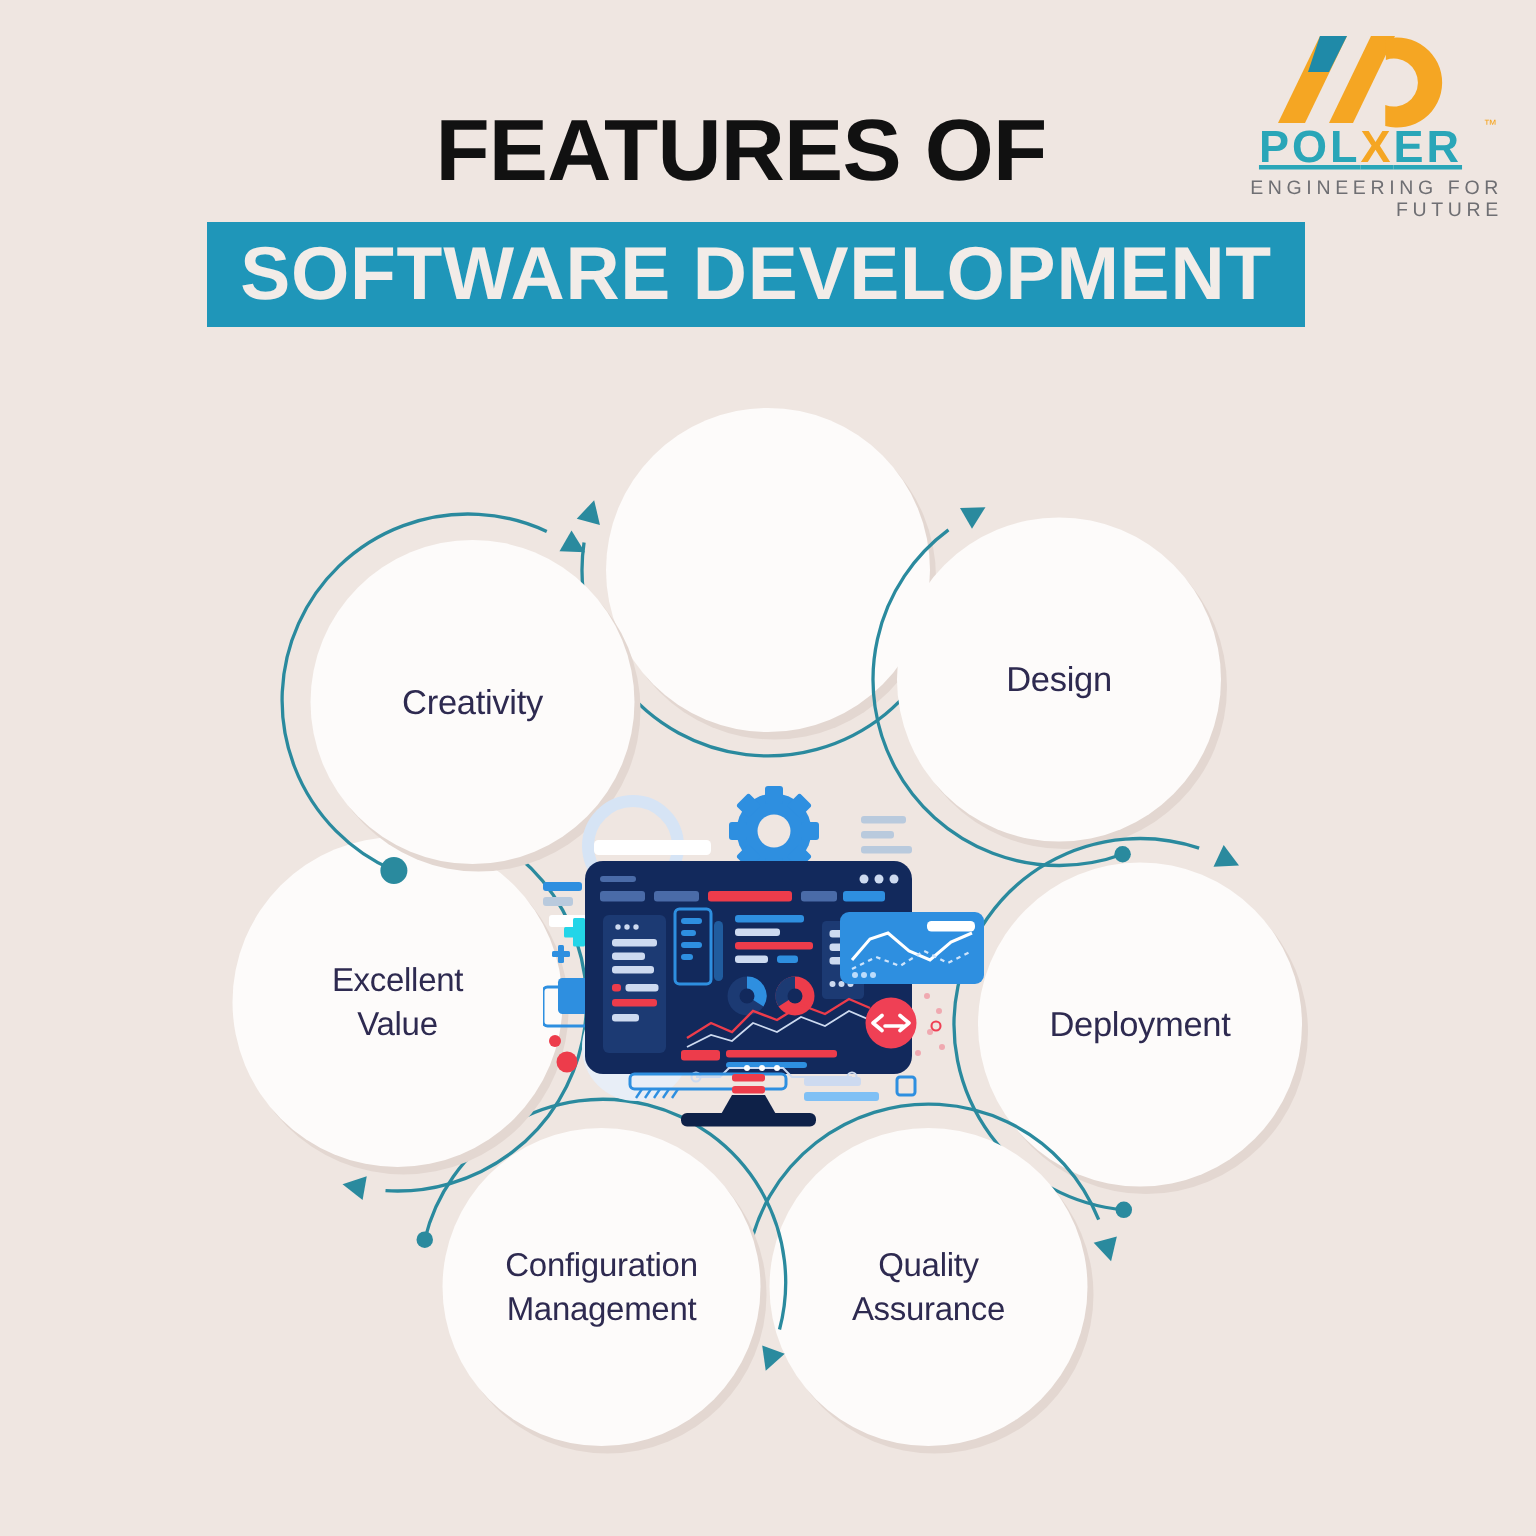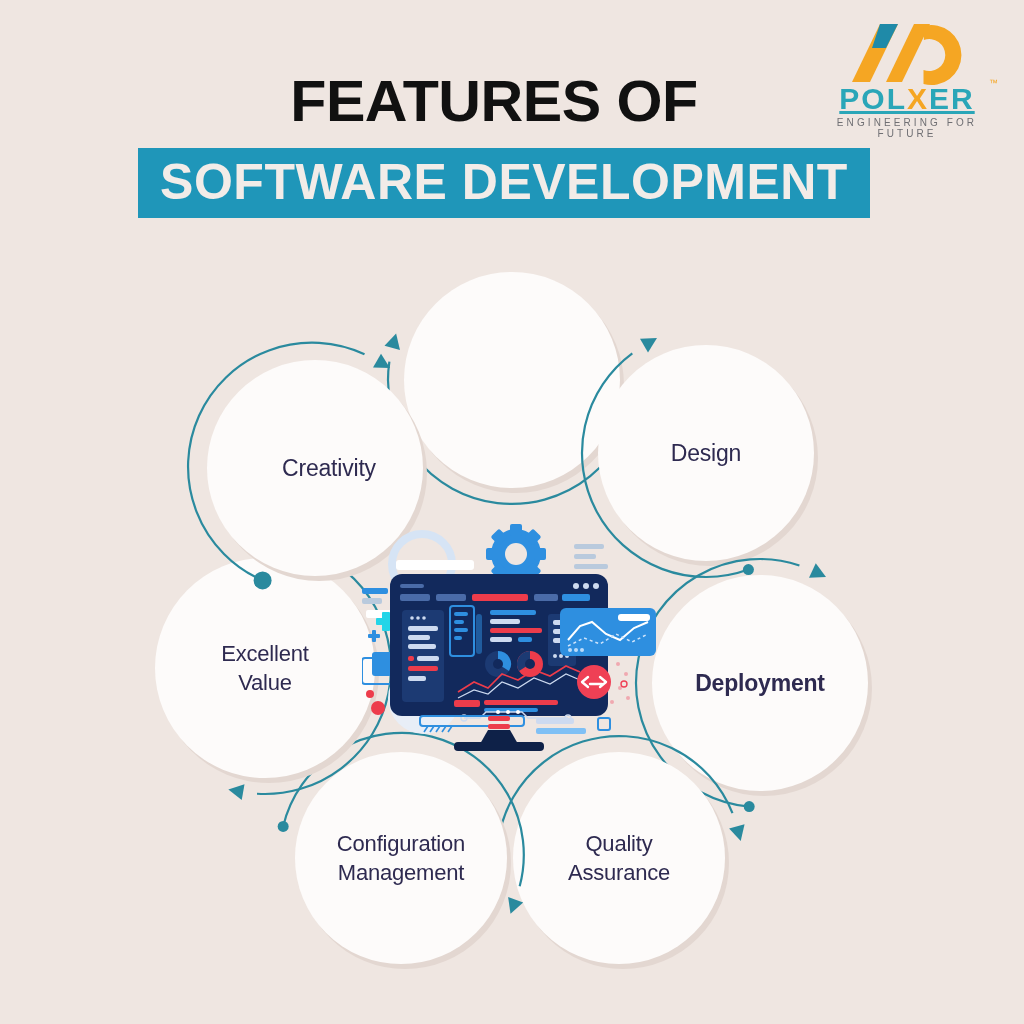--- a/index.html
+++ b/index.html
@@ -44,22 +44,22 @@
     right: 4px;
     font-size: 9px;
     color: #f5a623;
     letter-spacing: 0;
   }
   #logo .tagline {
     position: absolute;
     top: 99px;
     left: 0;
     width: 190px;
-    text-align: center;
-    font-size: 10px;
+    text-align: right;
+    font-size: 13px;
     letter-spacing: 3.1px;
     color: #6f6f73;
   }
 
   
   #title-block {
     position: absolute;
     top: 72px;
     left: 0;
     width: 988px;
@@ -349,21 +349,21 @@
     <rect x="174" y="196" width="38" height="6" rx="2" fill="#cddaf0"></rect>
     <rect x="174" y="206" width="50" height="6" rx="2" fill="#7fc0f5"></rect>
     <rect x="236" y="196" width="12" height="12" rx="2" fill="none" stroke="#2e8fe0" stroke-width="2"></rect>
 
     <rect x="126" y="194" width="22" height="5" rx="2" fill="#ed3c4b"></rect>
     <rect x="126" y="202" width="22" height="5" rx="2" fill="#ed3c4b"></rect>
     <path d="M126 208 h22 l8 14 h-38 Z" fill="#0e2148"></path>
     <rect x="92" y="220" width="90" height="9" rx="4" fill="#0e2148"></rect>
   </svg>
     <div class="node-label" style="left: 706px; top: 223px;">Design</div>
-    <div class="node-label" style="left: 760px; top: 453px; font-weight: bold;">Deployment</div>
+    <div class="node-label" style="left: 760px; top: 453px;">Deployment</div>
     <div class="node-label small" style="left: 401px; top: 628px;">Configuration
 Management</div>
     <div class="node-label small" style="left: 619px; top: 628px;">Quality
 Assurance</div>
     <div class="node-label small" style="left: 265px; top: 438px;">Excellent
 Value</div>
-    <div class="node-label" style="left: 315px; top: 238px; margin-left: 14px;">Creativity</div>
+    <div class="node-label" style="left: 315px; top: 238px;">Creativity</div>
   </div>
 
 </body></html>

